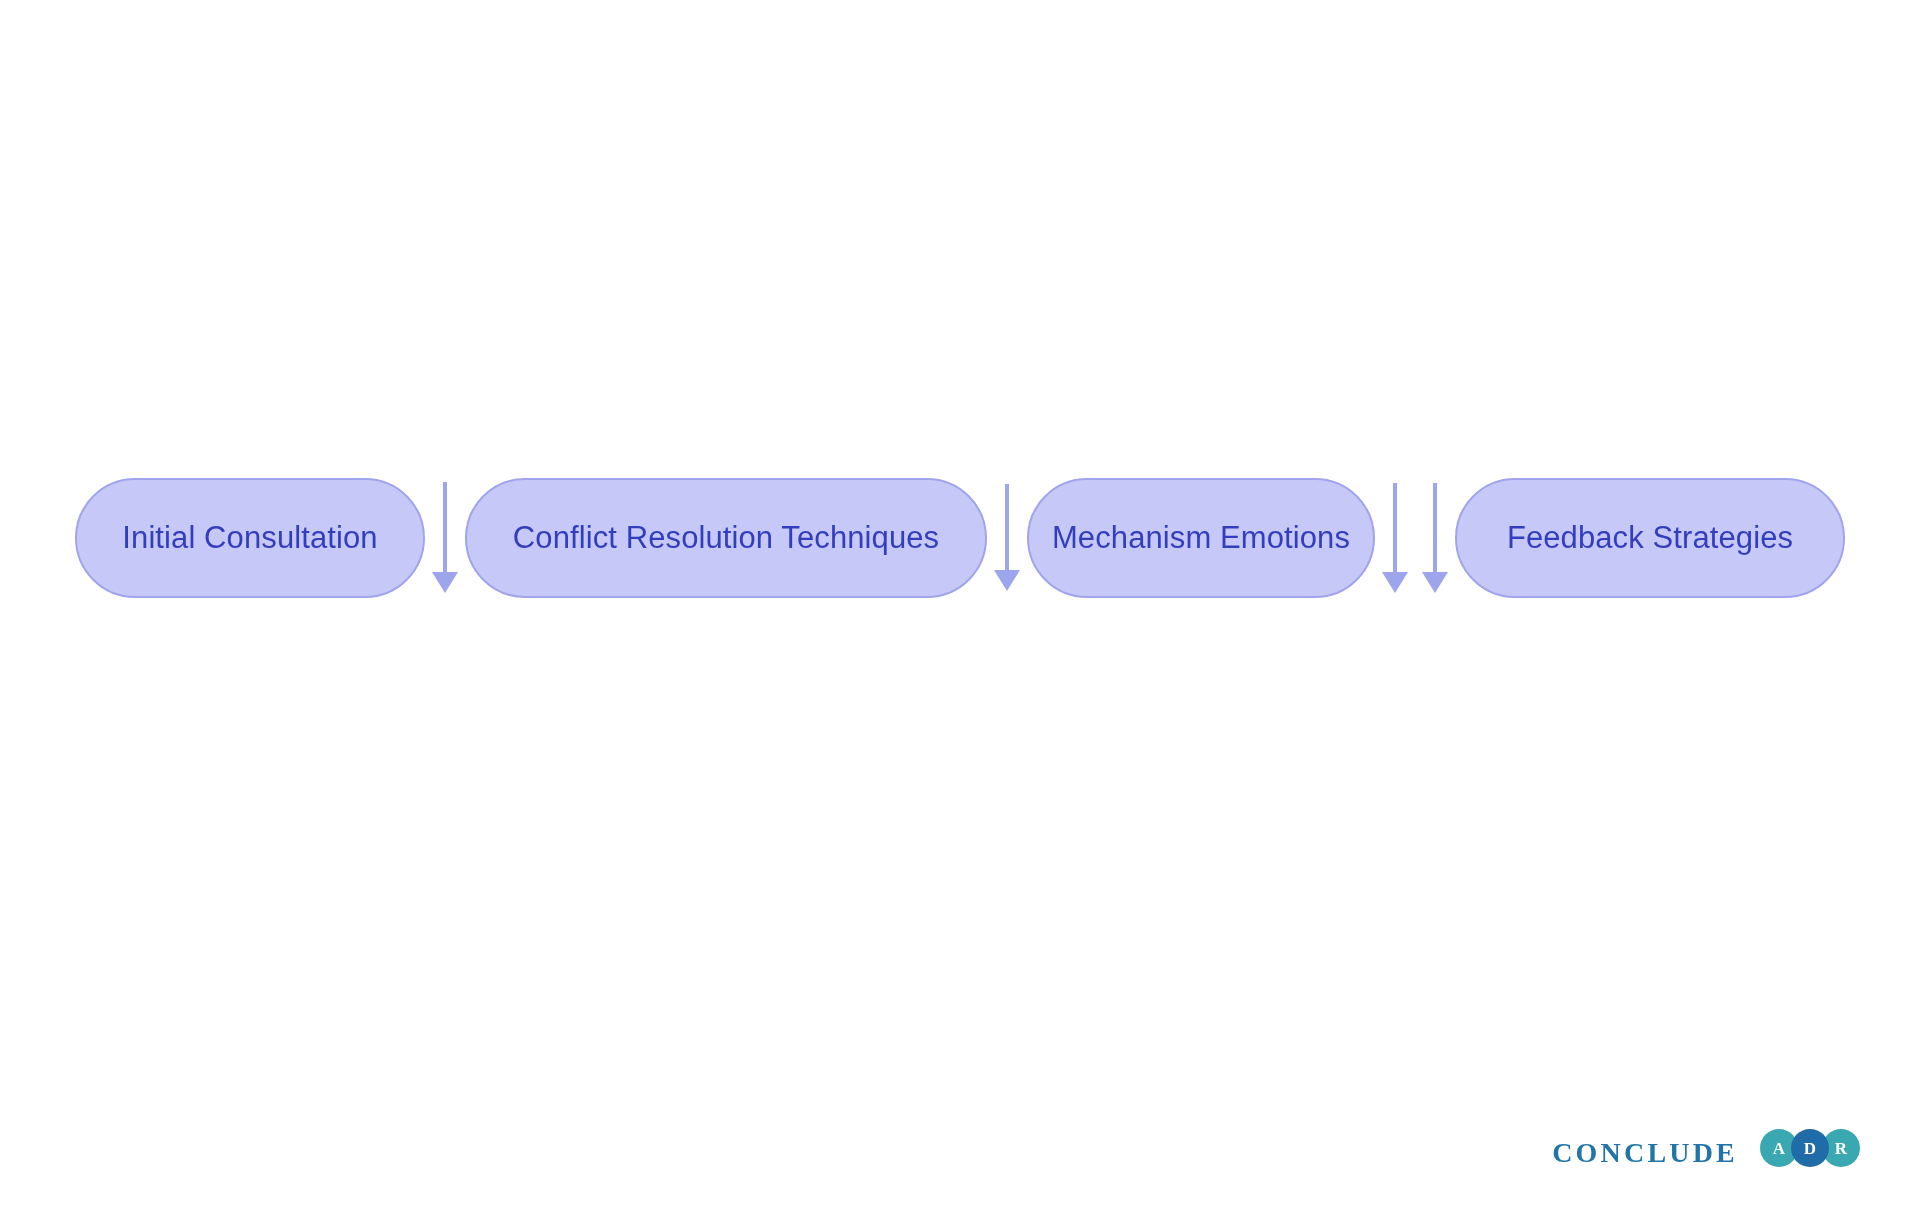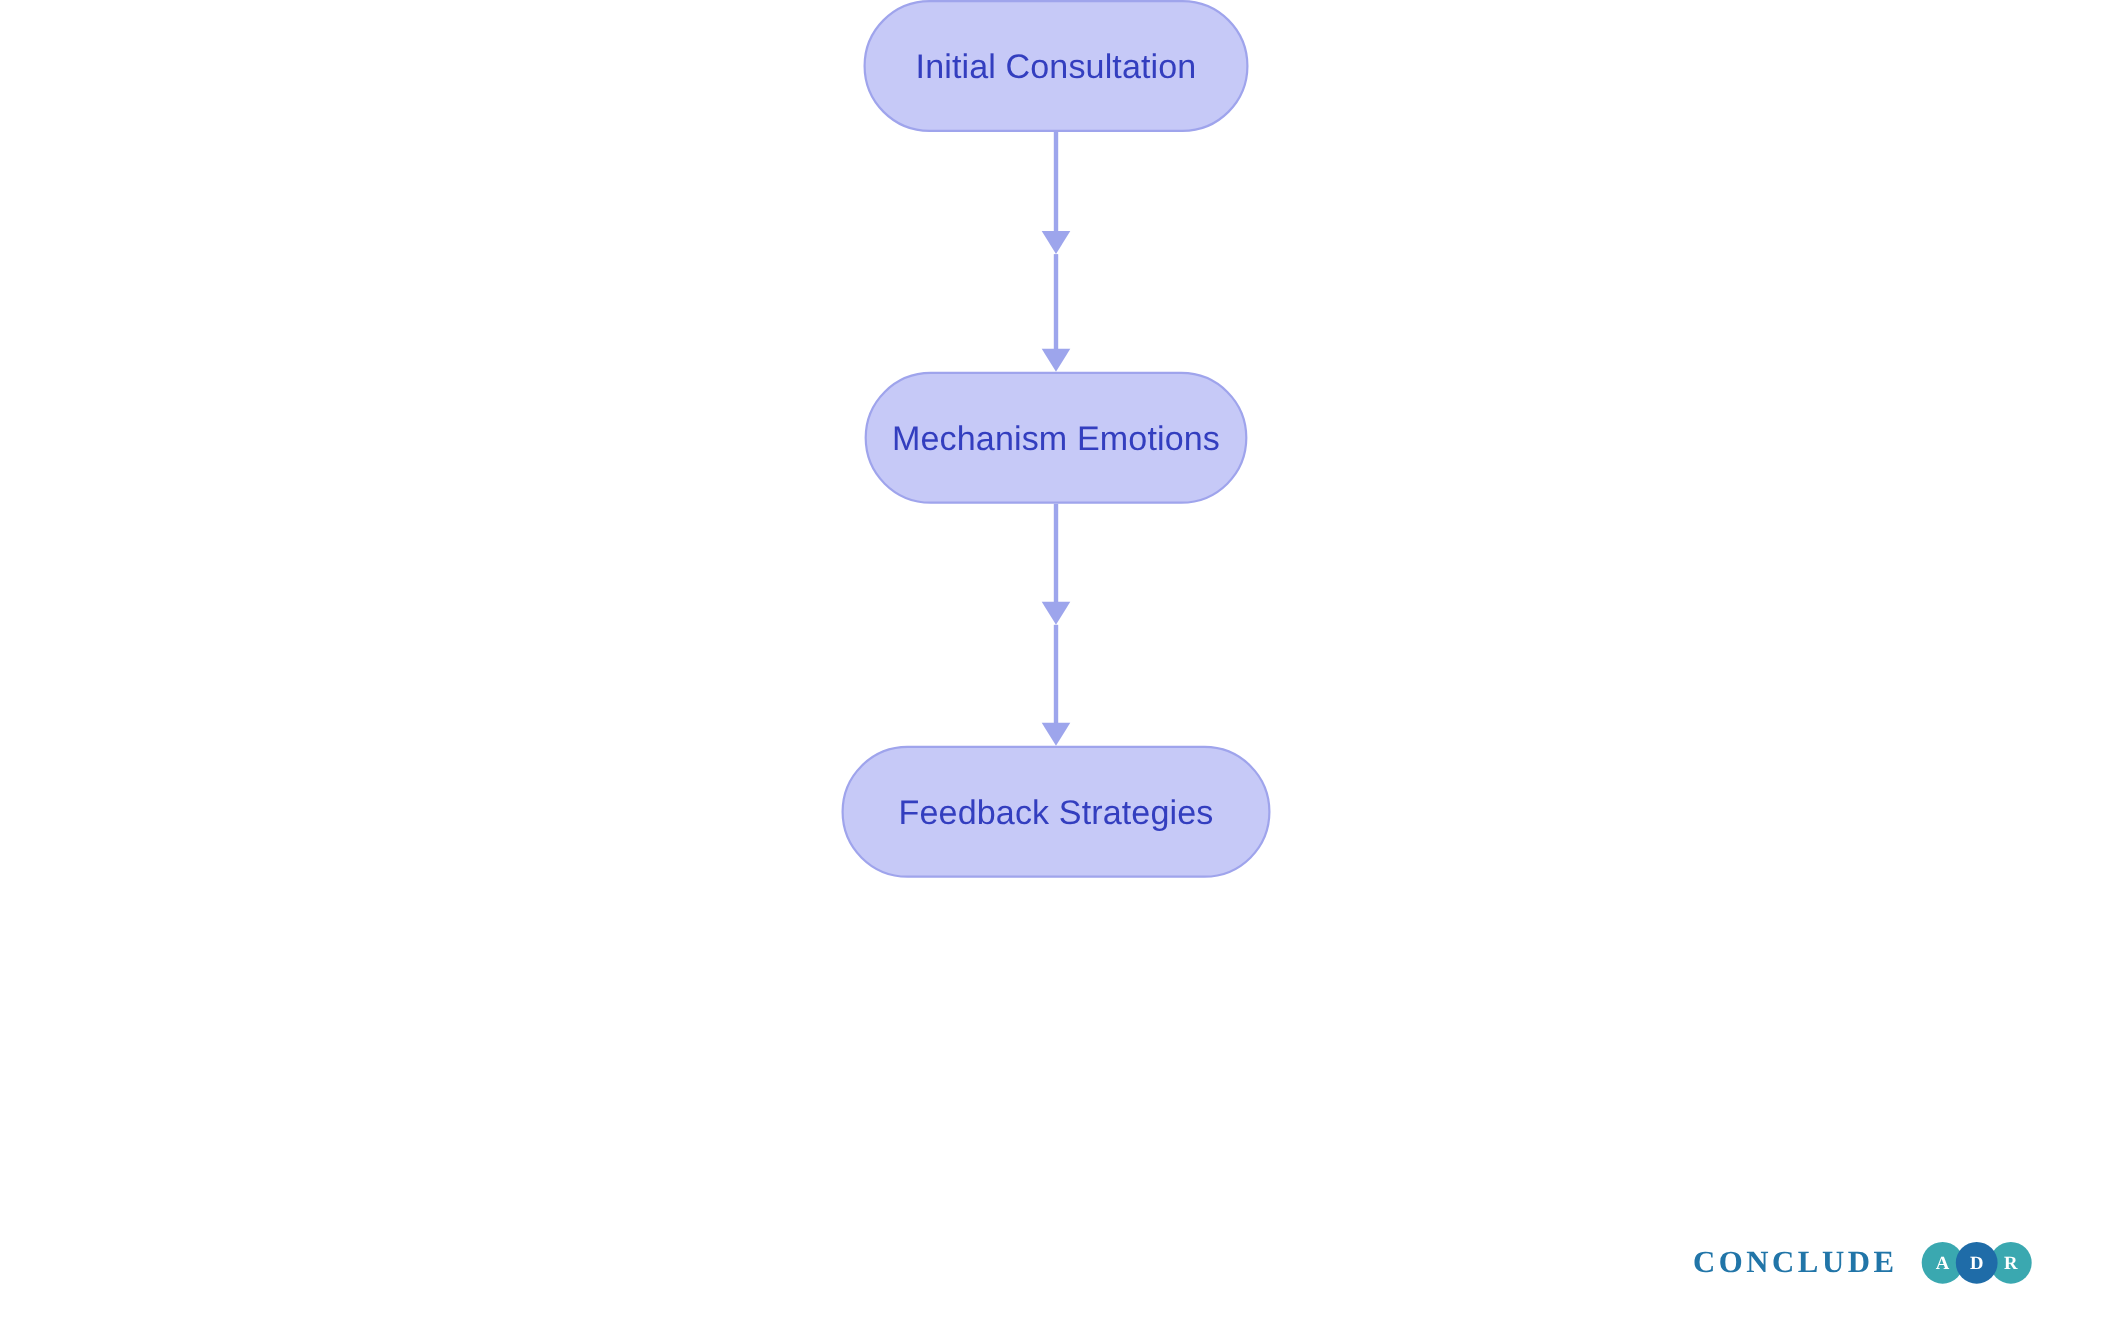--- a/index.html
+++ b/index.html
@@ -24,22 +24,23 @@
   }
 
   
   .flow-column {
     position: absolute;
     left: 0;
     top: 0;
     width: 1920px;
     height: 1075px;
     display: flex;
-    flex-direction: column;
+    flex-direction: row;
     align-items: center;
+    justify-content: center;
   }
 
   .node {
     position: relative;
     box-sizing: border-box;
     background: #c6c9f7;
     border: 2px solid #9fa4ec;
     border-radius: 999px;
     display: flex;
     align-items: center;
@@ -90,24 +91,24 @@
     height: 0;
     border-left: 13px solid transparent;
     border-right: 13px solid transparent;
     border-top: 21px solid #9da5ec;
     margin-top: -1px;
   }
 
   
   .logo {
     position: absolute;
-    right: 73px;
+    right: 60px;
     bottom: 48px;
     display: flex;
-    align-items: center;
+    align-items: flex-end;
     gap: 22px;
   }
   .logo-wordmark {
     font-family: "Liberation Serif", serif;
     font-size: 28px;
     font-weight: 700;
     letter-spacing: 3.2px;
     color: #2175a8;
     line-height: 1;
     white-space: nowrap;
@@ -142,20 +143,23 @@
 
     <div class="node n0">
       <span class="node-label">Initial Consultation</span>
     </div>
 
     <div class="connector c0">
       <div class="connector-line"></div>
       <div class="connector-head"></div>
     </div>
 
+    <div class="node n1">
+      <span class="node-label">Conflict Resolution Techniques</span>
+    </div>
 
     <div class="connector c1">
       <div class="connector-line"></div>
       <div class="connector-head"></div>
     </div>
 
     <div class="node n2">
       <span class="node-label">Mechanism Emotions</span>
     </div>
 

